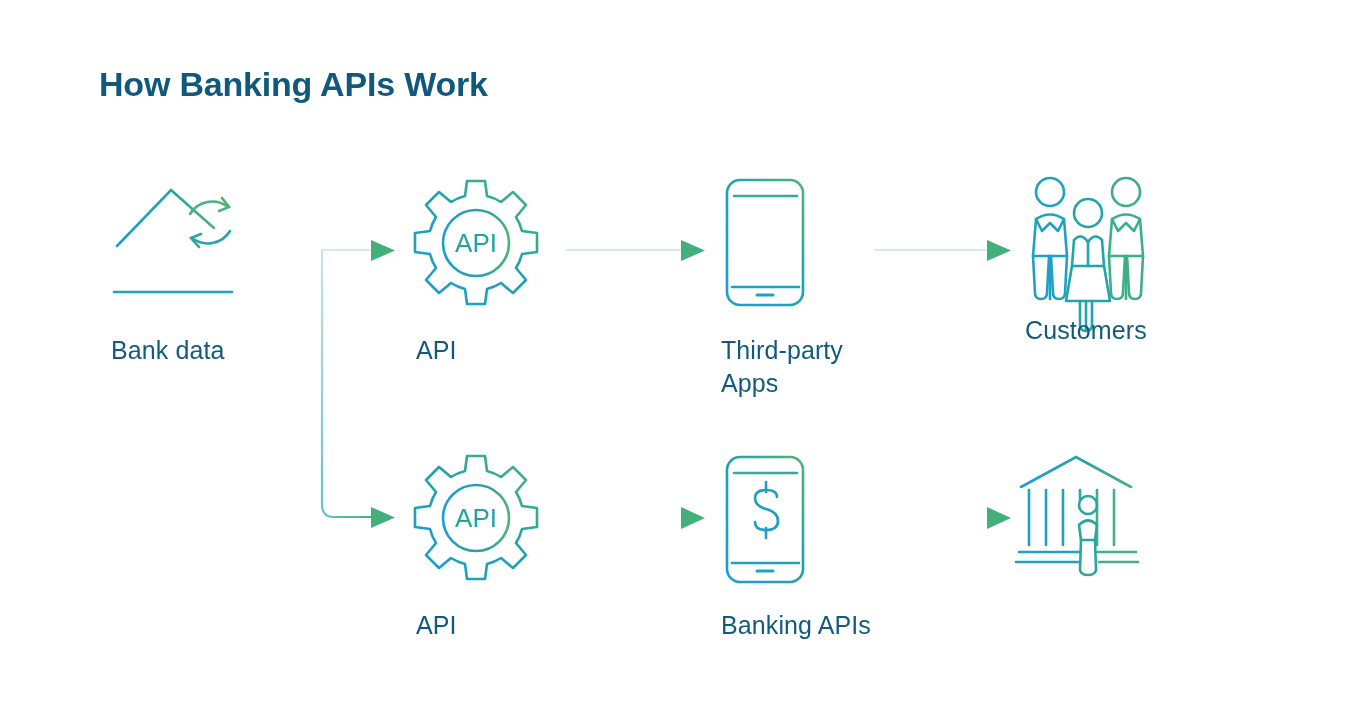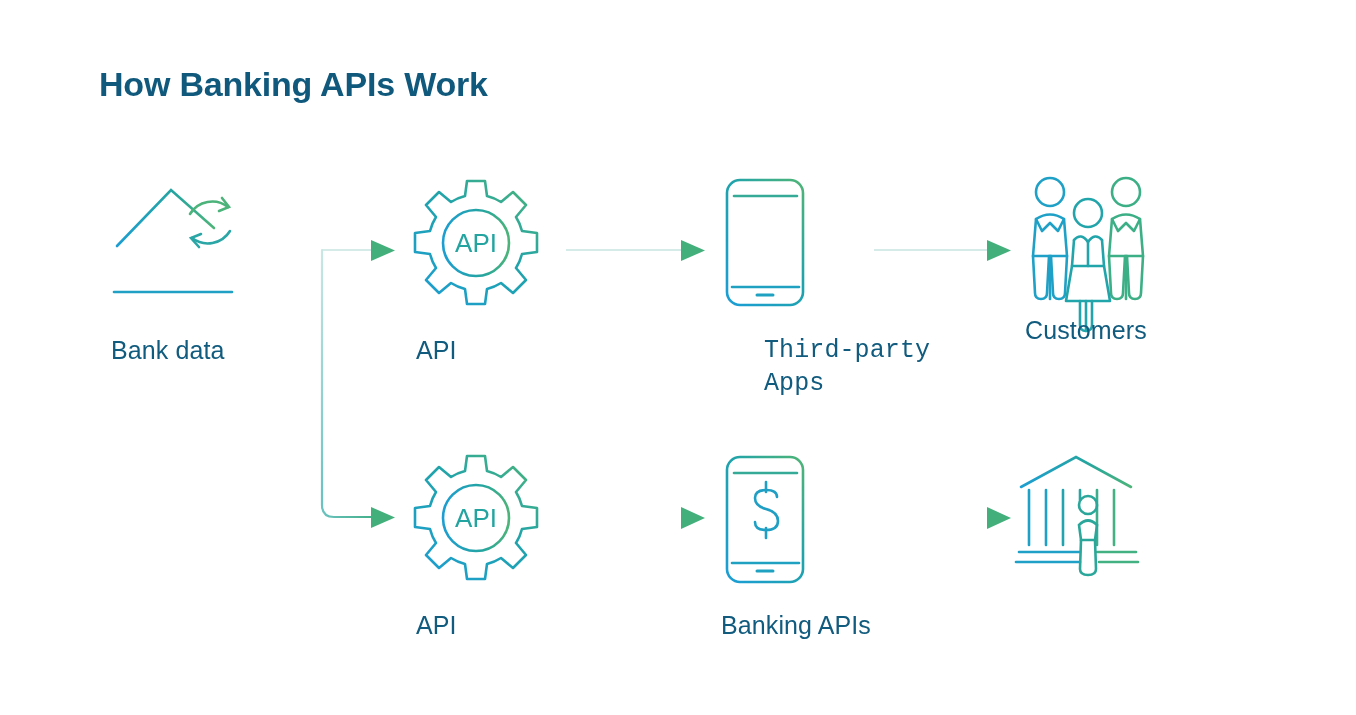--- a/index.html
+++ b/index.html
@@ -253,21 +253,21 @@
   </svg>
 
   <div class="node" style="left:111px; top:334px;">
     <div class="node-label" style="position:relative;">Bank data</div>
   </div>
 
   <div class="node" style="left:416px; top:334px;">
     <div class="node-label" style="position:relative;">API</div>
   </div>
 
-  <div class="node" style="left:764px; top:334px;font-family:Liberation Mono, monospace;">
+  <div class="node" style="left:721px; top:334px;">
     <div class="node-label" style="position:relative;">Third-party
 Apps</div>
   </div>
 
   <div class="node" style="left:1025px; top:314px;">
     <div class="node-label" style="position:relative;">Customers</div>
   </div>
 
   <div class="node" style="left:416px; top:609px;">
     <div class="node-label" style="position:relative;">API</div>

